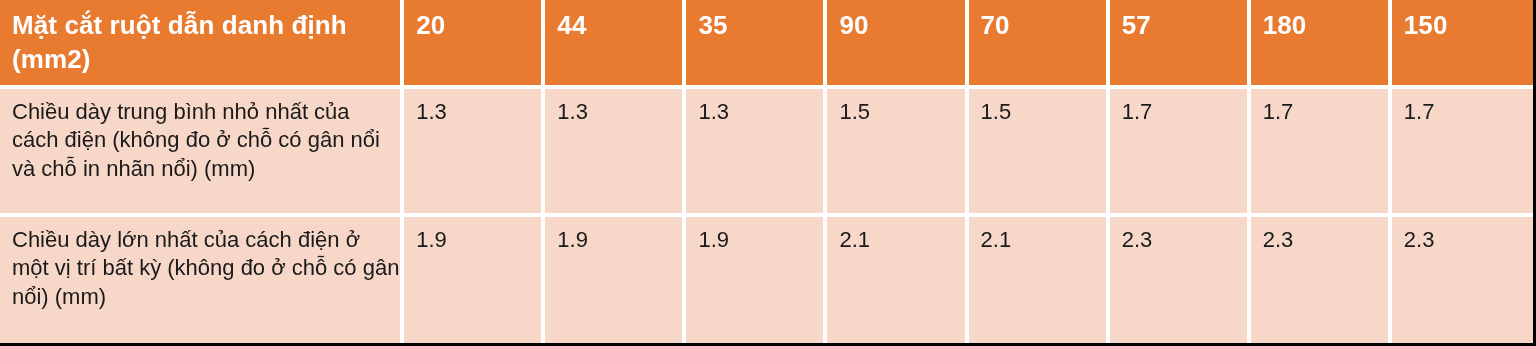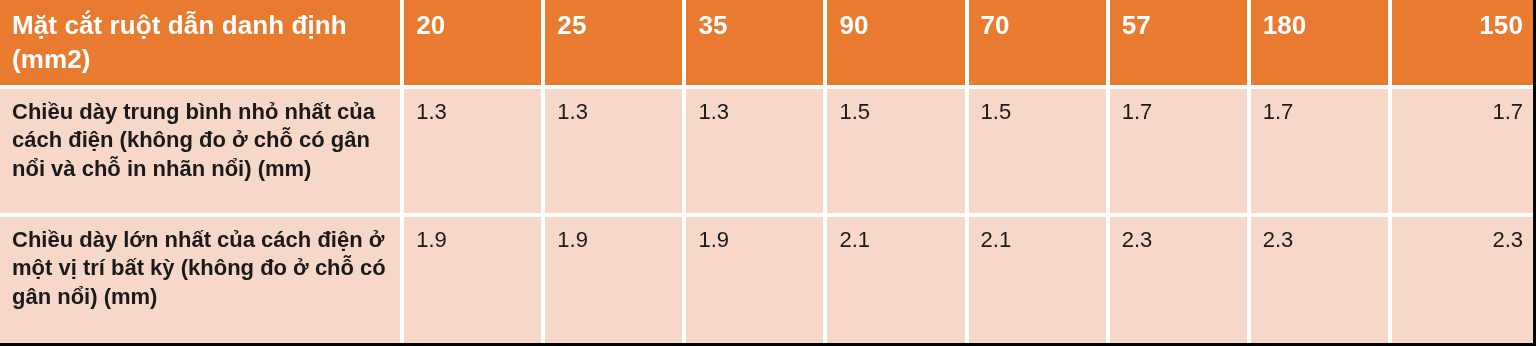--- a/index.html
+++ b/index.html
@@ -33,21 +33,21 @@
   col.data-col  { width: 141px; }
 
   
   th, td {
     vertical-align: top;
     padding: 9px 10px 8px 12px;
     line-height: 1.30;
     border-right: 4px solid #ffffff;
     border-bottom: 4px solid #ffffff;
   }
-  th:last-child, td:last-child { border-right: 0; text-align: right; }
+  th:last-child, td:last-child { border-right: 0; }
 
   
   thead th {
     background: #E87B30;
     color: #ffffff;
     font-size: 26px;
     font-weight: bold;
     text-align: left;
     height: 70px;
     letter-spacing: 0.1px;
@@ -59,21 +59,21 @@
     color: #1a1a1a;
     font-size: 22px;
     font-weight: normal;
     text-align: left;
   }
   tbody tr.row-shade-dark td  { background: #F7D7C8; }
   tbody tr.row-shade-light td { background: #FAE9E3; }
 
   tbody tr:last-child td { border-bottom: 0; }
 
-  td.row-label { padding-right: 0; font-weight: bold; }
+  td.row-label { padding-right: 0; }
   td.data-cell { padding-left: 12px; }
 
   
   tr.r-tall   td { height: 106px; }
   tr.r-short  td { height: 66px; }
   tr.r-tall2  td { height: 105px; }
 </style>
 </head>
 <body>
 
@@ -88,21 +88,21 @@
       <col class="data-col">
         <col class="data-col">
         <col class="data-col">
         <col class="data-col">
     </colgroup>
 
     <thead>
       <tr>
         <th class="header-label">Mặt cắt ruột dẫn danh định (mm2)</th>
         <th>20</th>
-        <th>25</th>
+        <th>44</th>
         <th>35</th>
         <th>90</th>
         <th>70</th>
         <th>57</th>
         <th>180</th>
         <th>150</th>
       </tr>
     </thead>
 
     <tbody>

